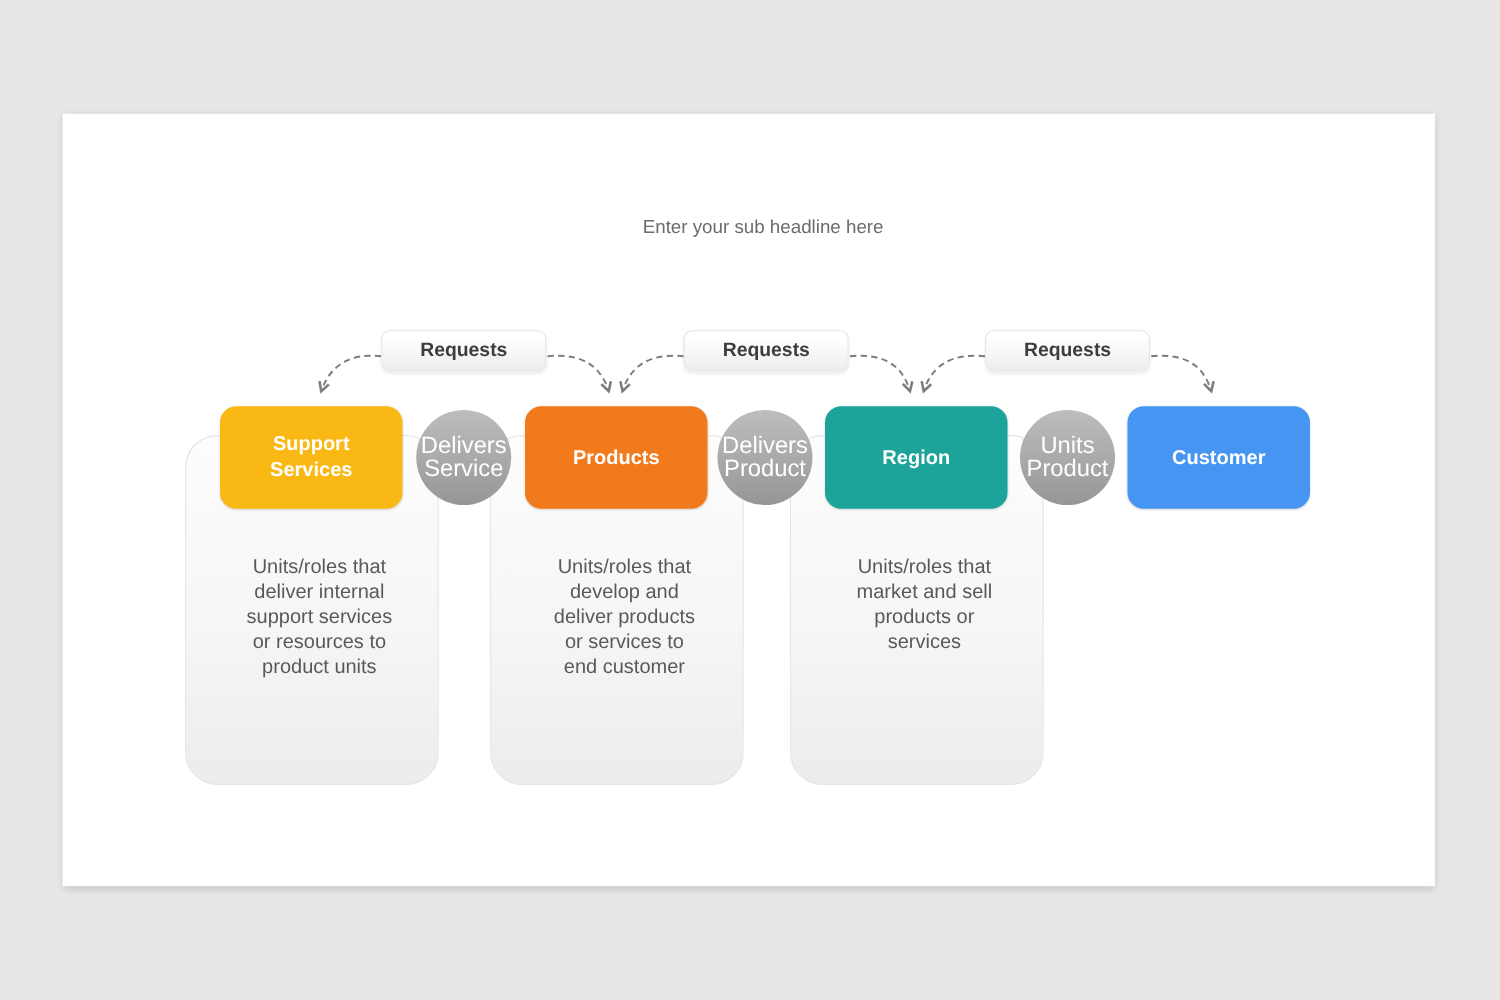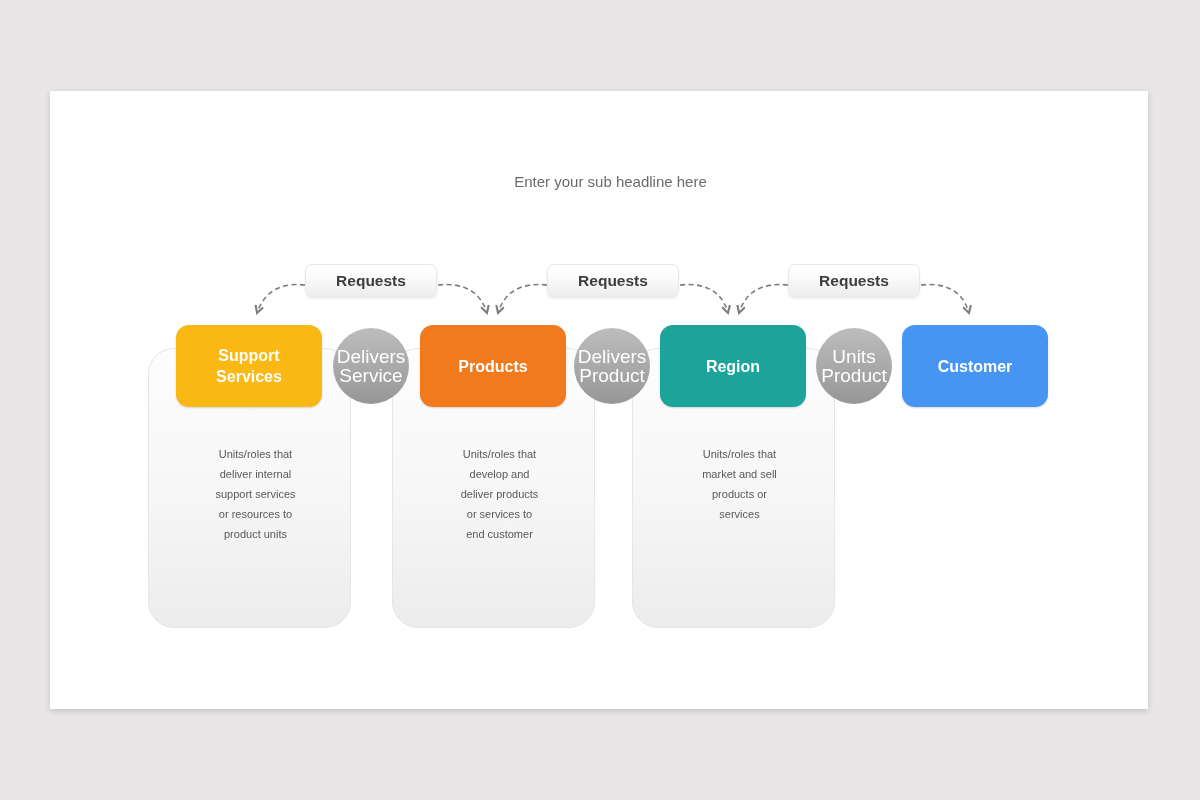--- a/index.html
+++ b/index.html
@@ -29,21 +29,21 @@
             background:linear-gradient(180deg,#bdbdbd 0%,#a8a8a8 55%,#969696 100%);
             display:flex; align-items:center; justify-content:center; text-align:center;
             color:#ffffff; font-size:19px; line-height:19px; white-space:pre-line; z-index:4; }
   .circle-0 { left:333px; } .circle-1 { left:574px; } .circle-2 { left:816px; }
 
   .card { position:absolute; top:348px; width:203px; height:280px; border-radius:26px;
           background:linear-gradient(180deg,#fdfdfd 0%,#f6f6f6 55%,#ececec 100%);
           border:1px solid #e6e6e6; z-index:1; }
   .card-0 { left:148px; } .card-1 { left:392px; } .card-2 { left:632px; }
   .card .desc { position:absolute; left:20px; right:8px; top:95px; text-align:center;
-          font-size:11px; line-height:20px; color:#595959; white-space:pre-line; }
+          font-size:16px; line-height:20px; color:#595959; white-space:pre-line; }
 
   .arrows { position:absolute; left:0; top:0; z-index:2; pointer-events:none; }
   .conn { fill:none; stroke:#7d7d7d; stroke-width:1.6; stroke-dasharray:5 3.5; }
 </style>
 </head>
 <body>
 
 <div class="stage">
 
   <div class="slide"></div>

